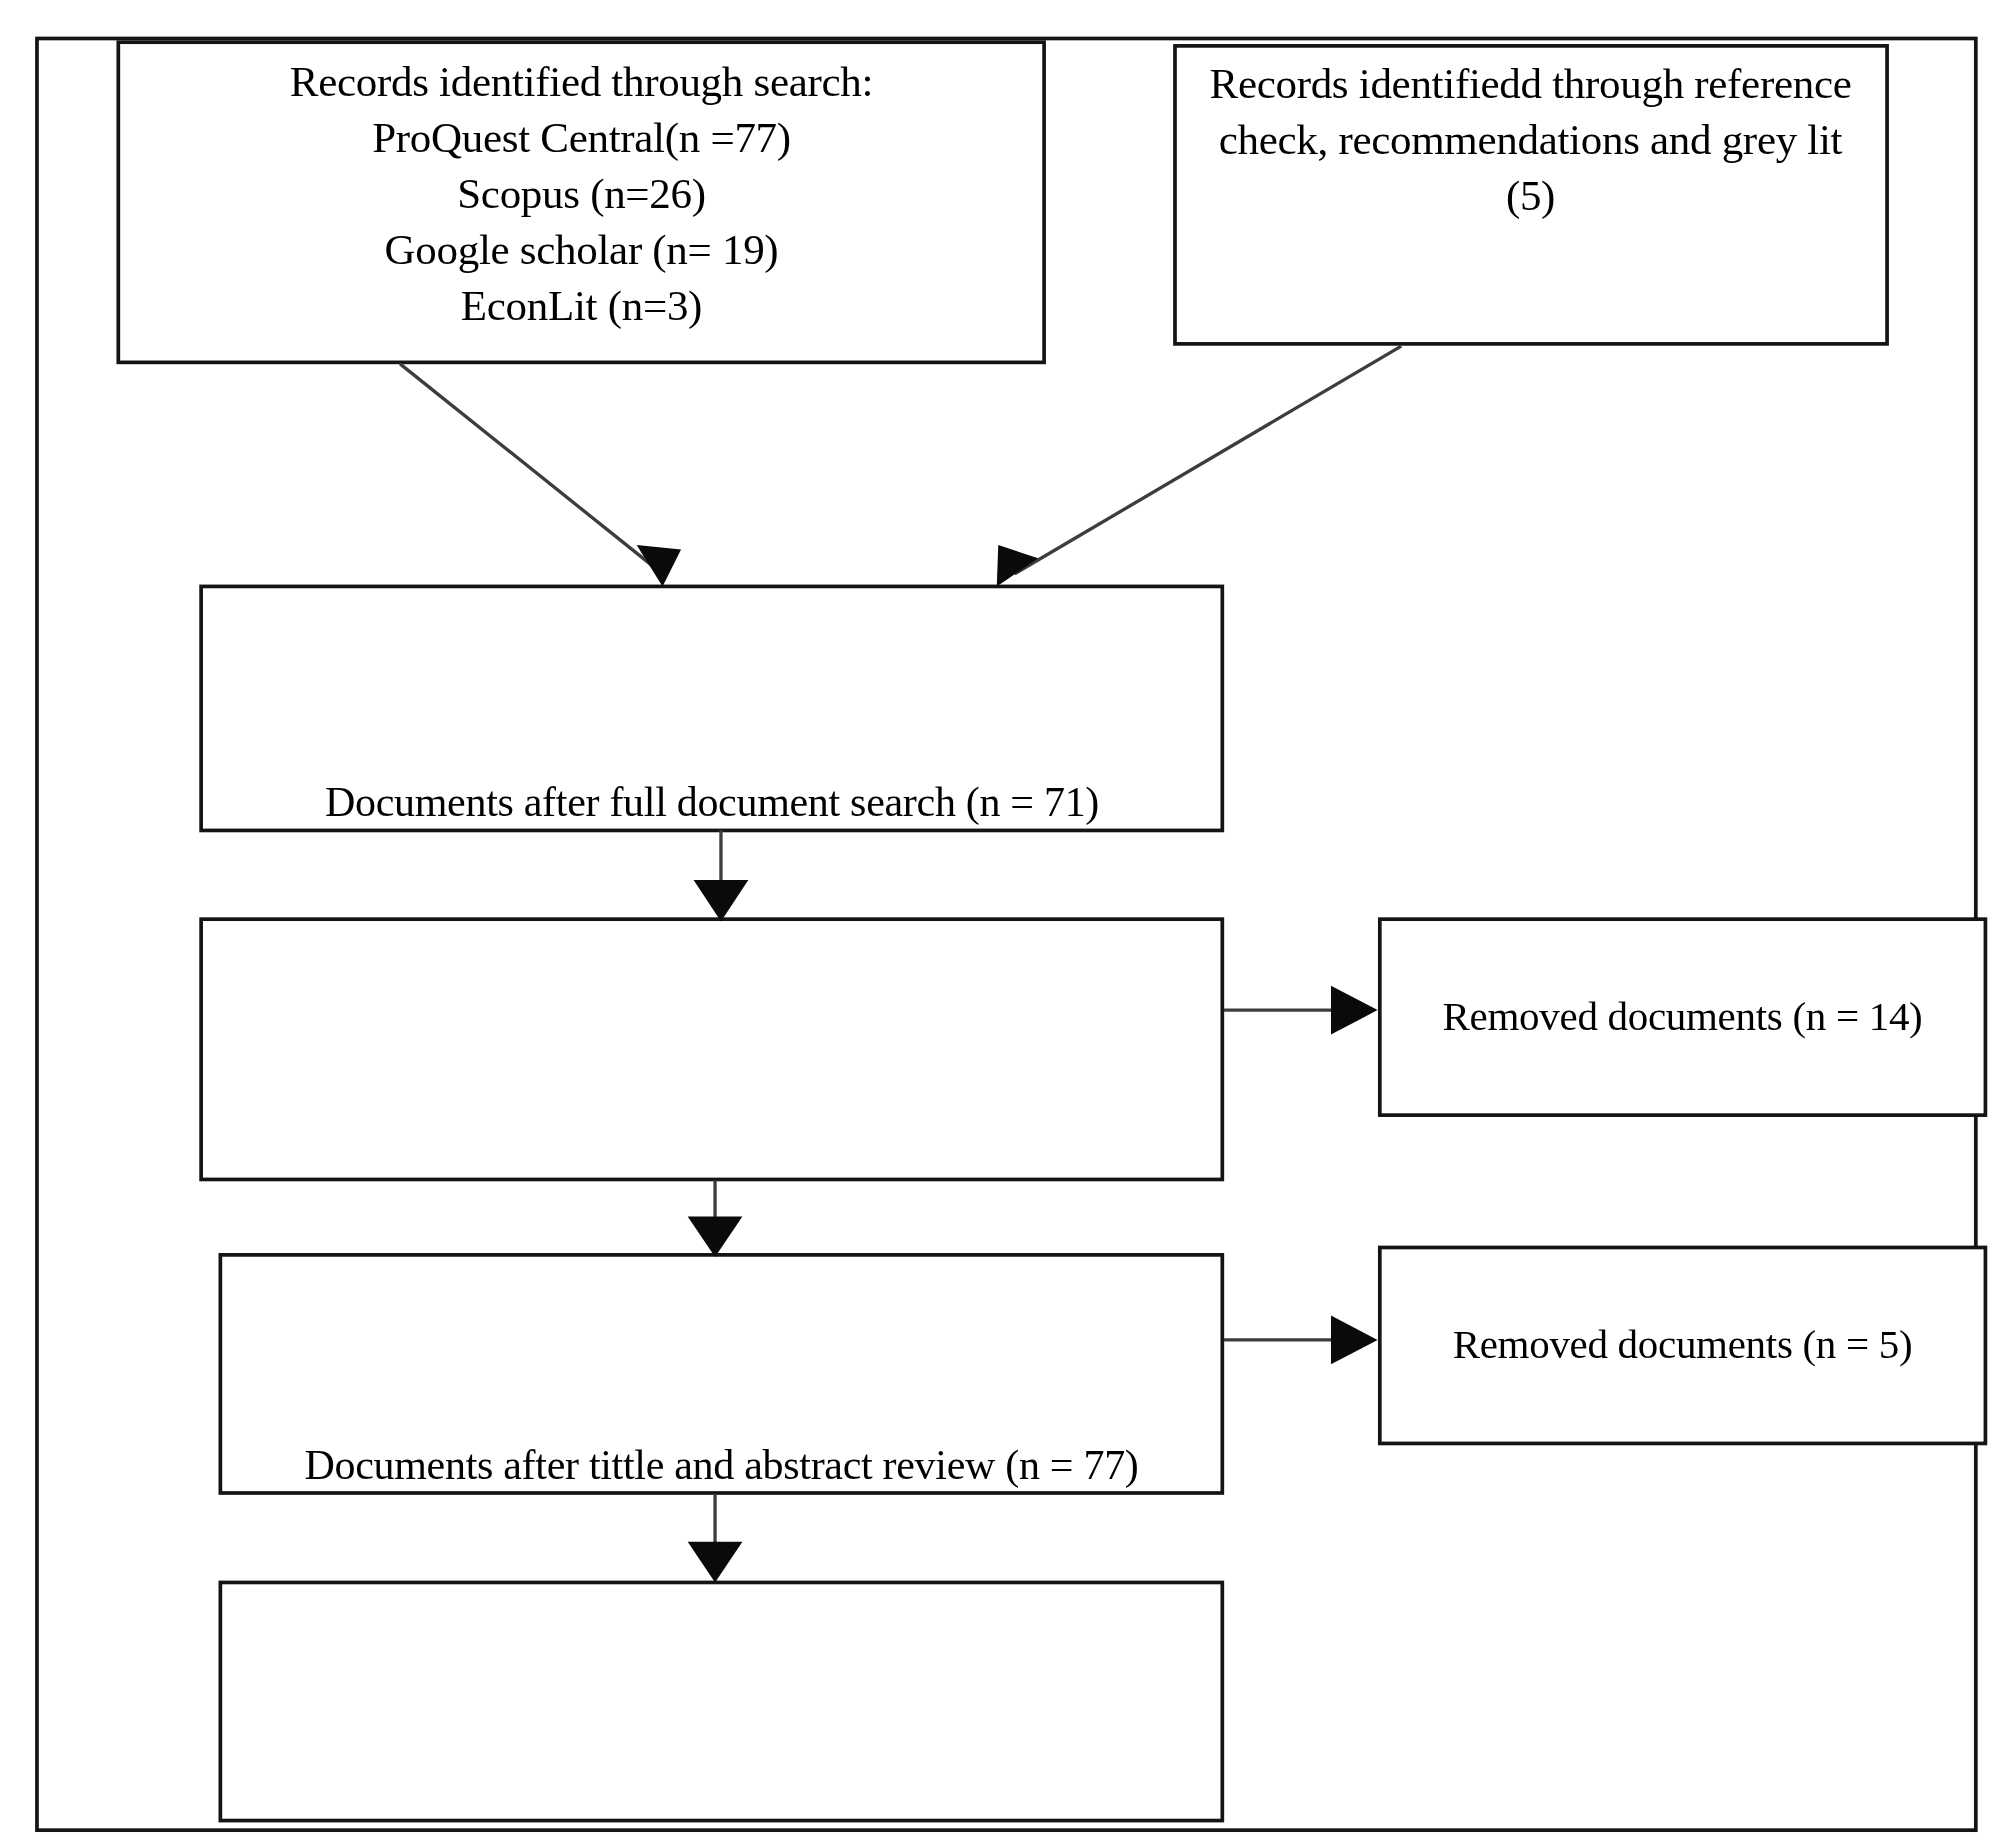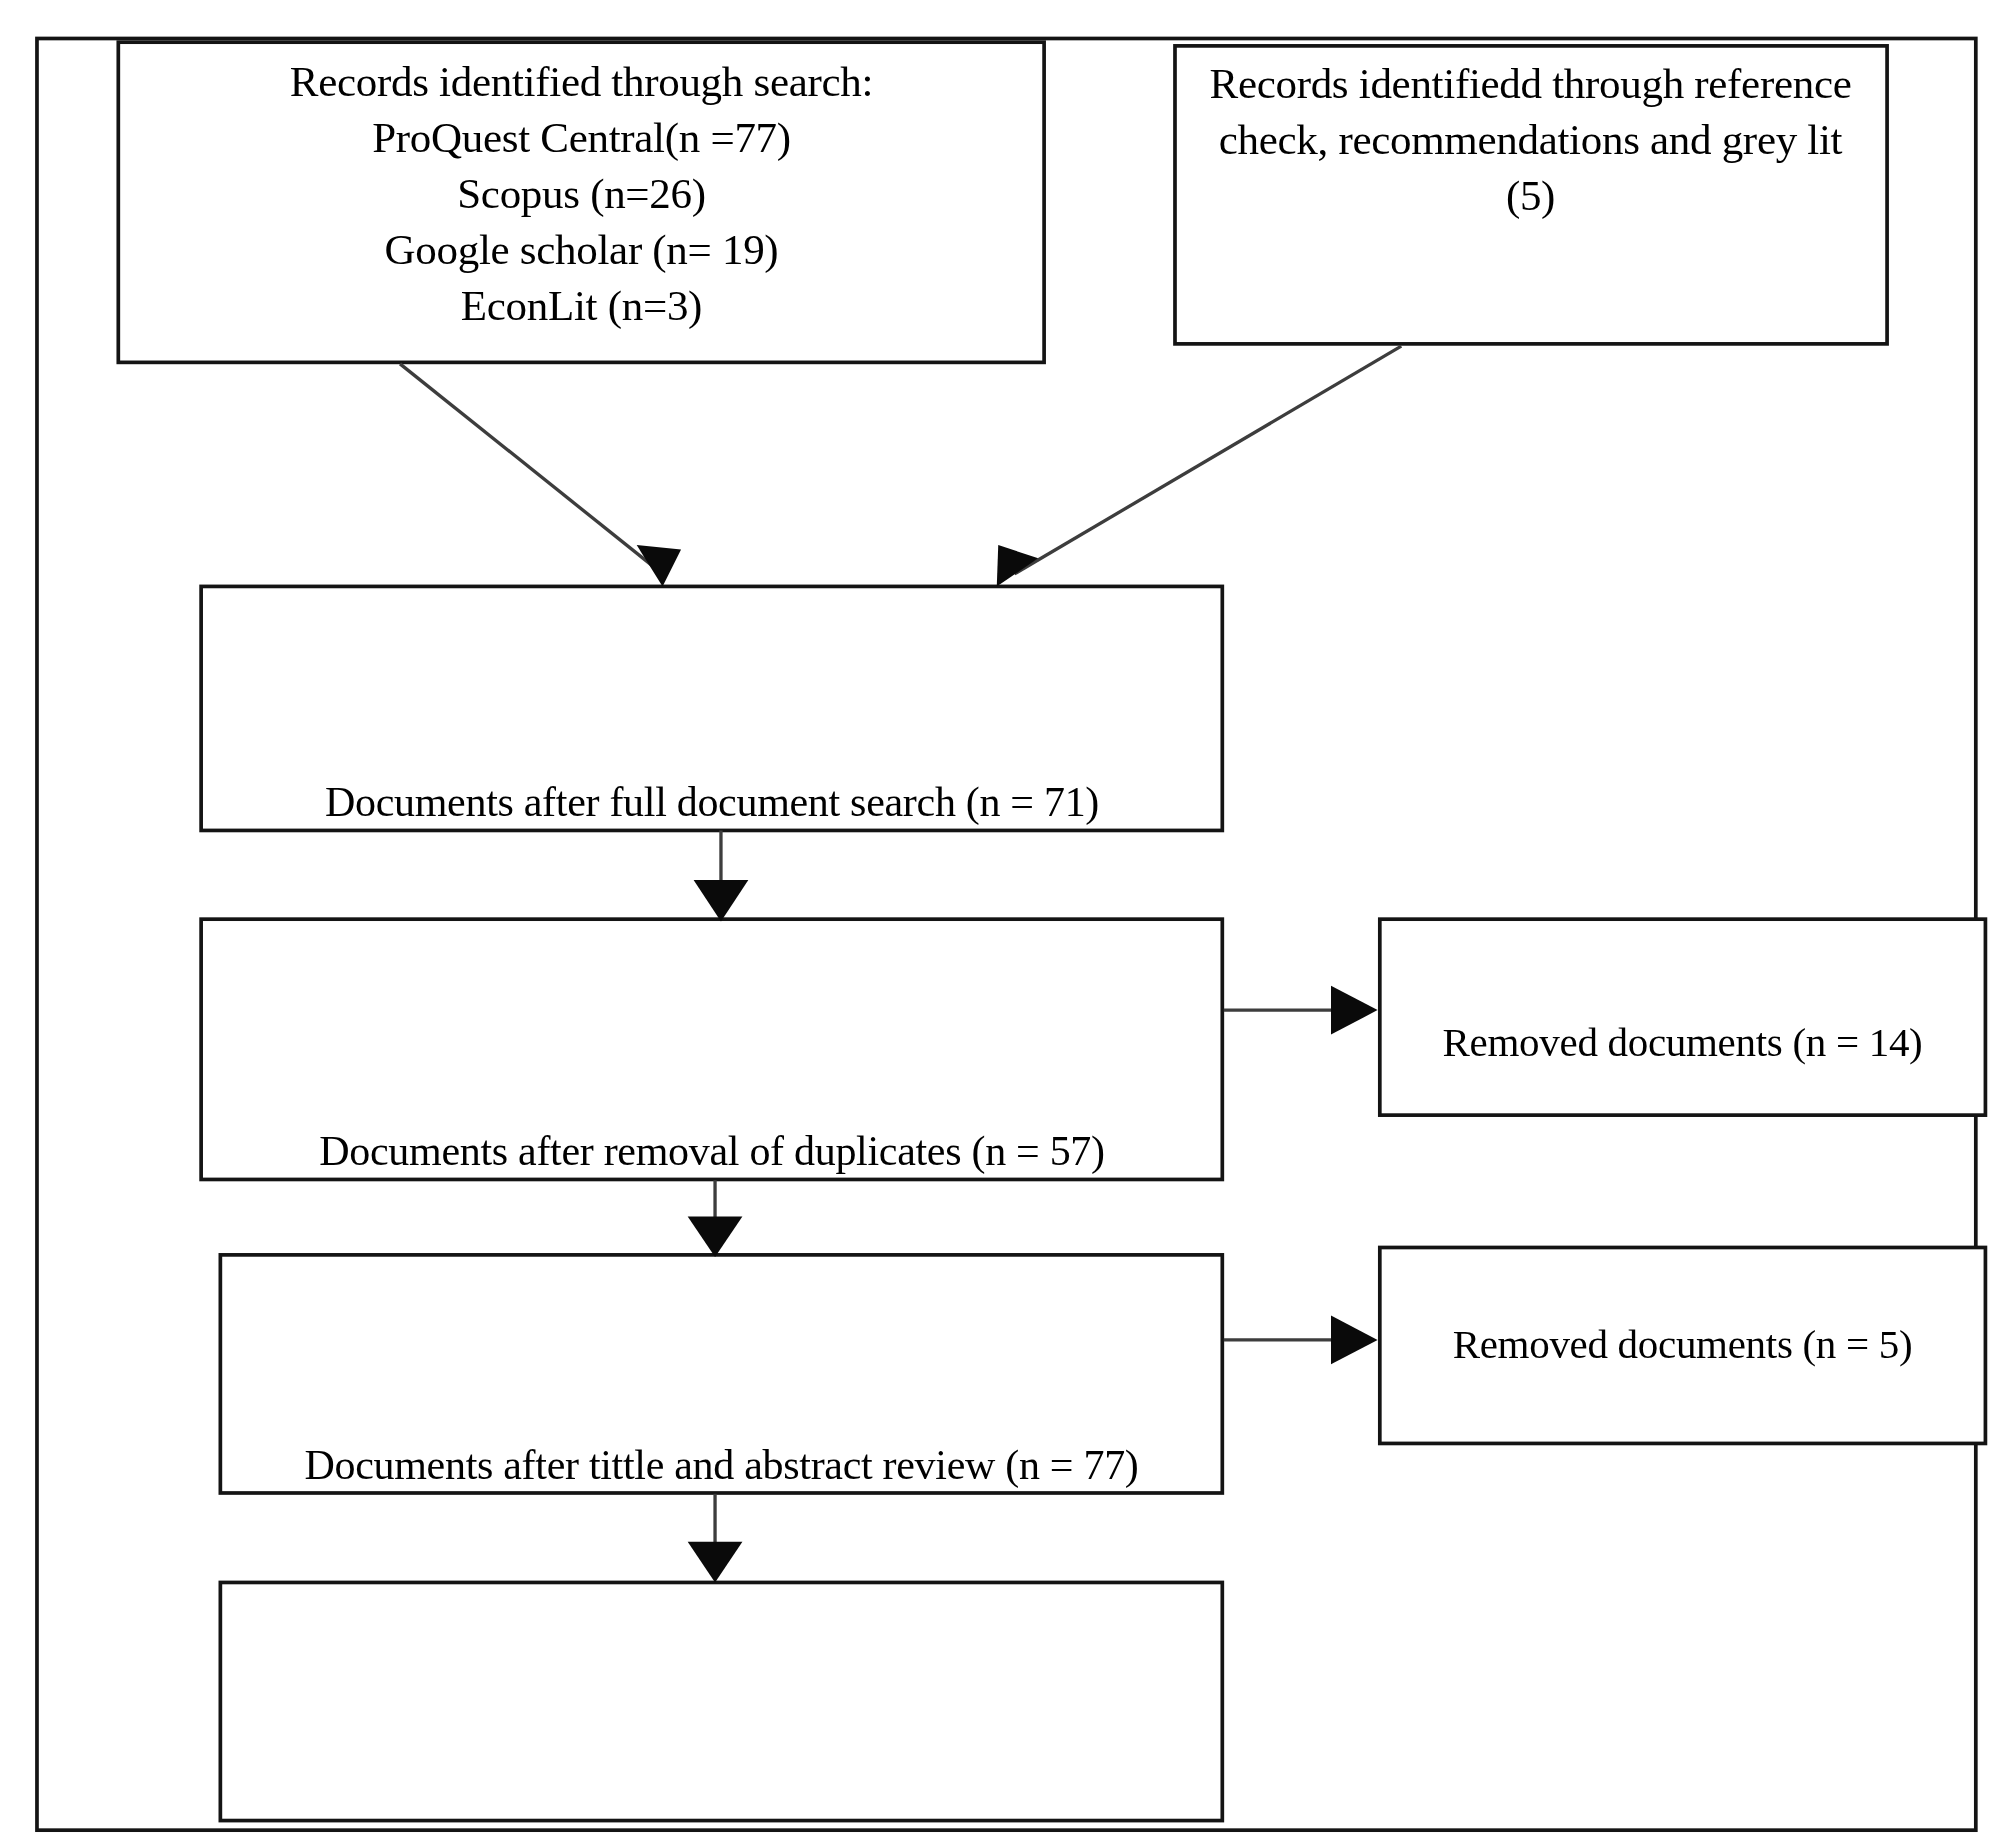--- a/index.html
+++ b/index.html
@@ -123,25 +123,22 @@
   </div>
 
   <div class="node-text t-big" style="left:1182px; top:46px; width:697px; height:298px; padding:10.4px 19px 0 19px; align-items:flex-start;">
     <span>Records identifiedd through reference check, recommendations and grey lit (5)</span>
   </div>
 
   <div class="node-text t-med" style="left:209px; top:586px; width:1006px; height:244px; padding:0 28px;">
     <span>Documents after full document search (n = 71)</span>
   </div>
 
-  <div class="node-text t-med" style="left:209px; top:919px; width:1006px; height:260px; padding:0 28px;">
-    <span>Documents after removal of duplicates (n = 57)</span>
-  </div>
 
-  <div class="node-text t-small" style="left:1387px; top:919px; width:591px; height:196px; padding:0 19px;margin-top:26px;">
+  <div class="node-text t-small" style="left:1387px; top:919px; width:591px; height:196px; padding:0 19px;">
     <span>Removed documents (n = 14)</span>
   </div>
 
   <div class="node-text t-med" style="left:228px; top:1255px; width:987px; height:238px; padding:0 68px;">
     <span>Documents after tittle and abstract review (n = 77)</span>
   </div>
 
   <div class="node-text t-small" style="left:1387px; top:1247px; width:591px; height:196px; padding:0 19px;">
     <span>Removed documents (n = 5)</span>
   </div>

